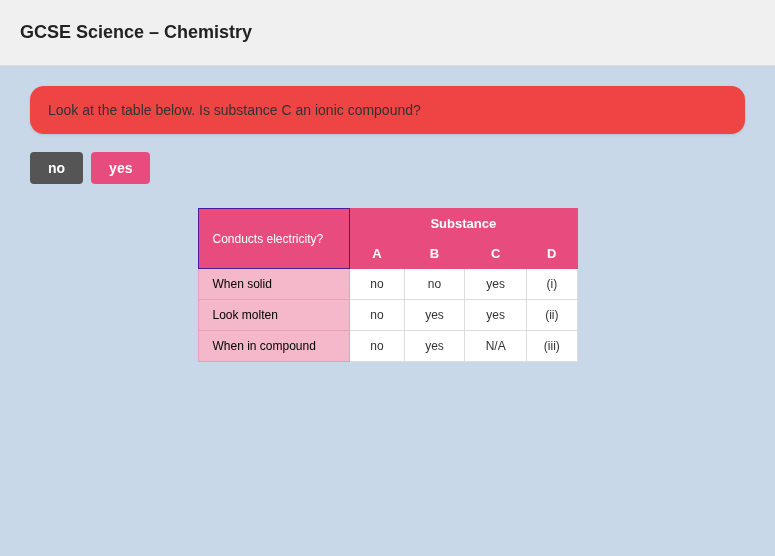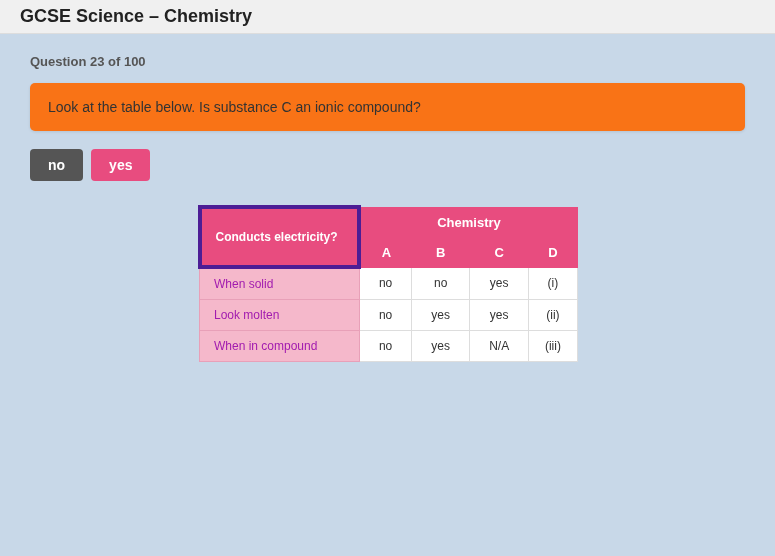--- a/index.html
+++ b/index.html
@@ -8,21 +8,21 @@
       font-family: Arial, sans-serif;
       background: #c8d8e8;
       width: 775px;
       height: 556px;
       overflow: hidden;
       position: relative;
     }
 
     .header {
       background: #f0f0f0;
-      padding: 6px 20px;
+      padding: 22px 20px;
       border-bottom: 1px solid #ddd;
     }
 
     .header-title {
       font-size: 18px;
       font-weight: bold;
       color: #222;
     }
 
     .main-content {
@@ -30,22 +30,22 @@
     }
 
     .question-label {
       font-size: 13px;
       font-weight: bold;
       color: #555;
       margin-bottom: 14px;
     }
 
     .question-box {
-      background: #f97316;
-      border-radius: 5px;
+      background: #ef4444;
+      border-radius: 14px;
       padding: 16px 18px;
       margin-bottom: 18px;
       font-size: 14px;
       color: #333;
       box-shadow: 0 1px 3px rgba(0,0,0,0.1);
     }
 
     .answer-buttons {
       display: flex;
       gap: 8px;
@@ -92,40 +92,40 @@
       padding: 7px 10px;
       font-size: 13px;
       font-weight: bold;
       border: 1px solid #e84c7f;
     }
 
     .col-header-left {
       background: #e84c7f;
       color: #fff;
       font-size: 12px;
-      font-weight: bold;
+      font-weight: normal;
       padding: 19px 14px;
-      border: 4px solid #4c1d95;
+      border: 1px solid #4c1d95;
       text-align: left;
       vertical-align: middle;
     }
 
     .col-header-abcd {
       background: #e84c7f;
       color: #fff;
       font-size: 13px;
       font-weight: bold;
       text-align: center;
       padding: 7px 18px;
       border: 1px solid #e84c7f;
     }
 
     .row-label {
       background: #f5b8cb;
-      color: #a21caf;
+      color: #000000;
       font-size: 12px;
       padding: 8px 14px;
       border: 1px solid #e8a0b8;
       text-align: left;
     }
 
     .row-cell {
       background: #fff;
       font-size: 12px;
       text-align: center;
@@ -145,35 +145,34 @@
   </style>
 </head>
 <body>
 
 <div class="header">
   <span class="header-title">GCSE Science – Chemistry</span>
 </div>
 
 <div class="main-content">
 
-  <div class="question-label">Question 23 of 100</div>
 
   <div class="question-box">Look at the table below. Is substance C an ionic compound?</div>
 
   <div class="answer-buttons">
     <button class="btn-no">no</button>
     <button class="btn-yes">yes</button>
   </div>
 
   <div class="table-container">
     <table>
       <thead>
         <tr>
           <td class="col-header-left" rowspan="2">Conducts electricity?</td>
-          <td class="substance-header" colspan="4">Chemistry</td>
+          <td class="substance-header" colspan="4">Substance</td>
         </tr>
         <tr>
           <td class="col-header-abcd">A</td>
           <td class="col-header-abcd">B</td>
           <td class="col-header-abcd">C</td>
           <td class="col-header-abcd">D</td>
         </tr>
       </thead>
       <tbody>
         <tr>

